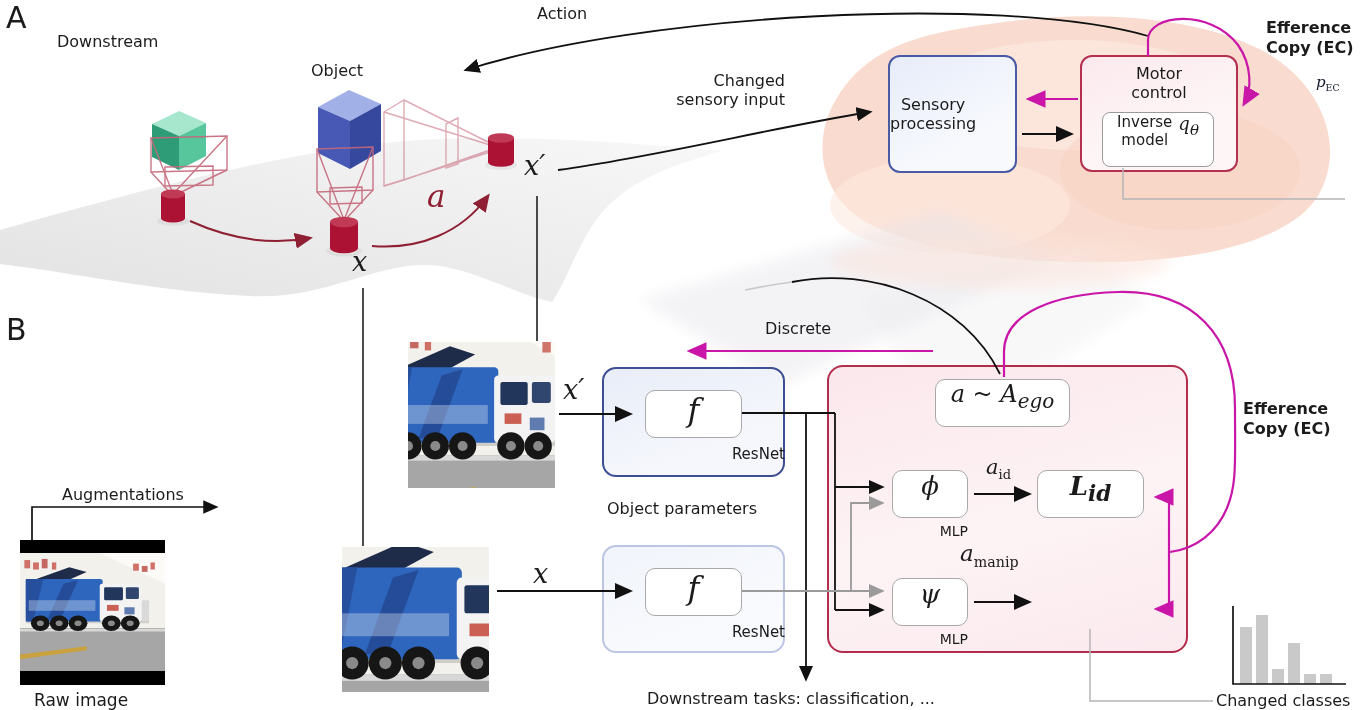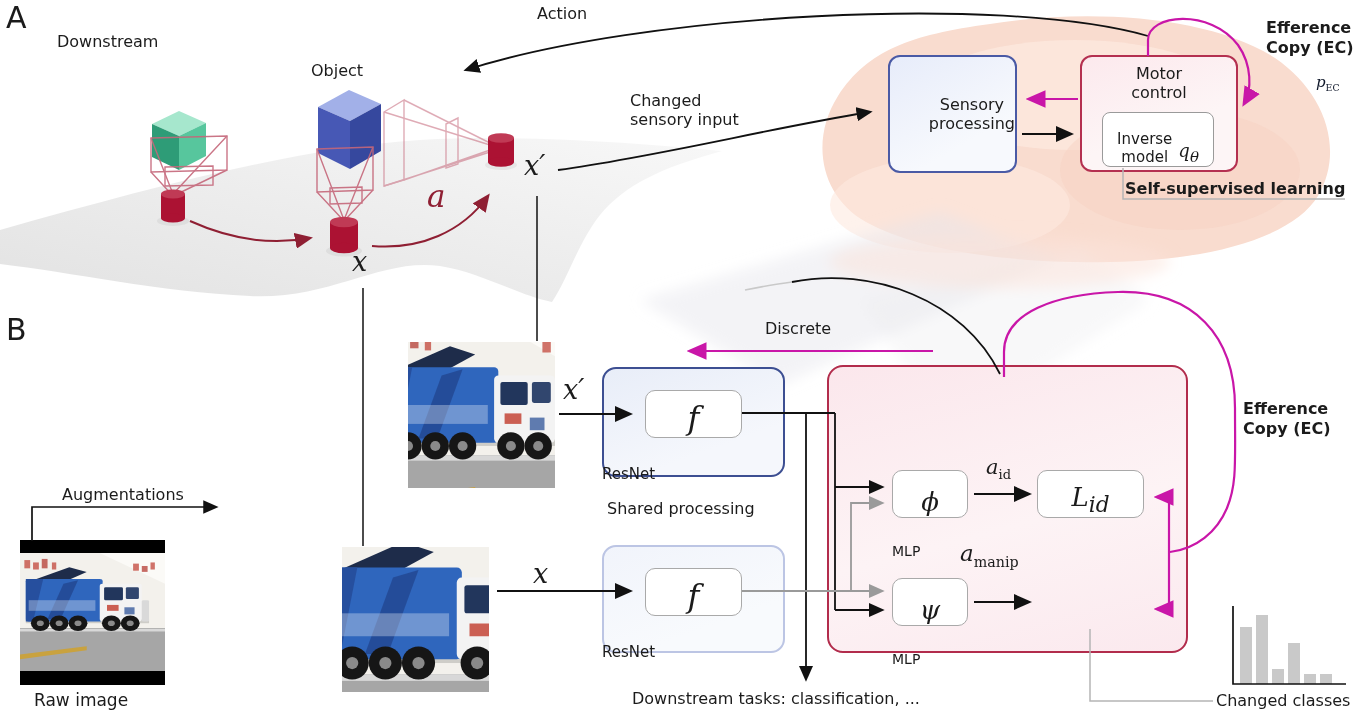--- a/index.html
+++ b/index.html
@@ -3,25 +3,25 @@
 <meta charset="utf-8">
 <style>
   html,body { margin:0; padding:0; background:#fff; }
   #fig { position:relative; width:1370px; height:710px; background:#fff; overflow:hidden;
          font-family:"DejaVu Sans", sans-serif; color:#1b1b1b; }
   svg.layer { position:absolute; left:0; top:0; width:1370px; height:710px; }
   #layer1 { z-index:0; }
   #layer2 { z-index:2; pointer-events:none; }
   .t  { position:absolute; z-index:3; white-space:nowrap; font-size:16px; color:#1b1b1b; line-height:1.18; }
   .tb { font-weight:bold; font-size:16px; line-height:1.28; }
-  .tc { text-align:left;margin-top:20px; }
+  .tc { text-align:right; }
   .big { font-size:30px; }
   .m  { font-family:"DejaVu Serif", serif; font-style:italic; }
   .t sub { font-family:"DejaVu Serif", serif; font-style:normal; font-size:62%; }
-  .box { position:absolute; z-index:1; box-sizing:border-box; display:flex; align-items:flex-end;
+  .box { position:absolute; z-index:1; box-sizing:border-box; display:flex; align-items:flex-start;
          justify-content:center; text-align:center; }
   .whitebox { background:#ffffff; border:1.5px solid #a9a9a9; border-radius:10px; }
   #sensory-box   { border:2px solid #4a5aa5; border-radius:12px;
                    background:linear-gradient(150deg,#e7ecfa 0%,#f7f9fd 70%); flex-direction:column; }
   #motor-box     { border:2px solid #b43050; border-radius:12px;
                    background:linear-gradient(160deg,#fce9ed 0%,#fdf5f6 60%); }
   #inverse-box   { border:1.5px solid #9a9a9a; border-radius:8px; background:#fff; }
   #resnet-top-box    { border:2px solid #3d4f92; border-radius:14px;
                        background:linear-gradient(160deg,#e8edf8 0%,#f5f7fc 70%); }
   #resnet-bottom-box { border:2px solid #bcc5e4; border-radius:14px;
@@ -204,26 +204,31 @@
     <span class="m" style="font-size:32px;">f</span>
   </div>
 
   <div class="box" id="resnet-bottom-box" style="left:602px; top:545px; width:183px; height:108px;"></div>
   <div class="box whitebox" style="left:645px; top:568px; width:97px; height:48px;">
     <span class="m" style="font-size:32px;">f</span>
   </div>
 
   <div class="box" id="ec-box" style="left:827px; top:365px; width:361px; height:288px;"></div>
 
+  <div class="box whitebox" style="left:935px; top:379px; width:135px; height:48px;">
+    <span class="m" style="font-size:24px;">
+      <span>a</span>&nbsp;<span style="font-style:normal;">~</span>&nbsp;<span>A</span><sub>ego</sub>
+    </span>
+  </div>
 
   <div class="box whitebox" style="left:892px; top:470px; width:76px; height:48px;">
     <span class="m" style="font-size:26px;">ϕ</span>
   </div>
   <div class="box whitebox" style="left:1037px; top:470px; width:107px; height:48px;">
-    <span class="m" style="font-size:26px;">
+    <span class="m" style="font-size:26px;font-weight:bold;">
       <span>L</span><sub>id</sub>
     </span>
   </div>
   <div class="box whitebox" style="left:892px; top:578px; width:76px; height:48px;">
     <span class="m" style="font-size:26px;">ψ</span>
   </div>
 
   <div id="histogram-bars">
       <div class="hbar" style="height: 57px; background: rgb(201, 201, 201);"></div>
       <div class="hbar" style="height: 69px; background: rgb(201, 201, 201);"></div>
@@ -307,43 +312,42 @@
   <div class="t m" style="left:352px; top:246px; font-size:27px;">x</div>
   <div class="t m" style="left:524px; top:150px; font-size:27px;">x′</div>
   <div class="t m" style="left:427px; top:178px; font-size:31px; color:#8f1f33;">a</div>
 
   <div class="t tb" style="left:1266px; top:18px;">
     <span>Efference</span><br><span>Copy (EC)</span>
   </div>
   <div class="t m" style="left:1316px; top:74px; font-size:15px; color:#0f172a;">
     <span>p</span><sub>EC</sub>
   </div>
-  <div class="t tb" style="left:1125px; top:179px;">Self-supervised learning</div>
 
   <div class="t" style="left:62px; top:486px;">Augmentations</div>
   <div class="t" style="left:34px; top:690px; font-size:17px;">Raw image</div>
 
   <div class="t m" style="left:563px; top:374px; font-size:27px;">x′</div>
   <div class="t m" style="left:533px; top:558px; font-size:27px;">x</div>
 
   <div class="t tc" style="left:602px; top:446px; width:183px; font-size:15px;">ResNet</div>
   <div class="t tc" style="left:602px; top:624px; width:183px; font-size:15px;">ResNet</div>
-  <div class="t" style="left:607px; top:500px;">Shared processing</div>
+  <div class="t" style="left:607px; top:500px;">Object parameters</div>
   <div class="t" style="left:765px; top:320px;">Discrete</div>
 
   <div class="t tc" style="left:892px; top:523px; width:76px; font-size:14px;">MLP</div>
   <div class="t tc" style="left:892px; top:631px; width:76px; font-size:14px;">MLP</div>
 
   <div class="t m" style="left:986px; top:455px; font-size:21px;">
     <span>a</span><sub>id</sub>
   </div>
   <div class="t m" style="left:960px; top:540px; font-size:23px;">
     <span>a</span><sub>manip</sub>
   </div>
 
   <div class="t tb" style="left:1243px; top:399px;">
     <span>Efference</span><br><span>Copy (EC)</span>
   </div>
 
-  <div class="t" style="left:632px; top:690px;">Downstream tasks: classification, ...</div>
+  <div class="t" style="left:647px; top:690px;">Downstream tasks: classification, ...</div>
   <div class="t" style="left:1216px; top:692px;">Changed classes</div>
 
 </div>
 
 </body></html>

